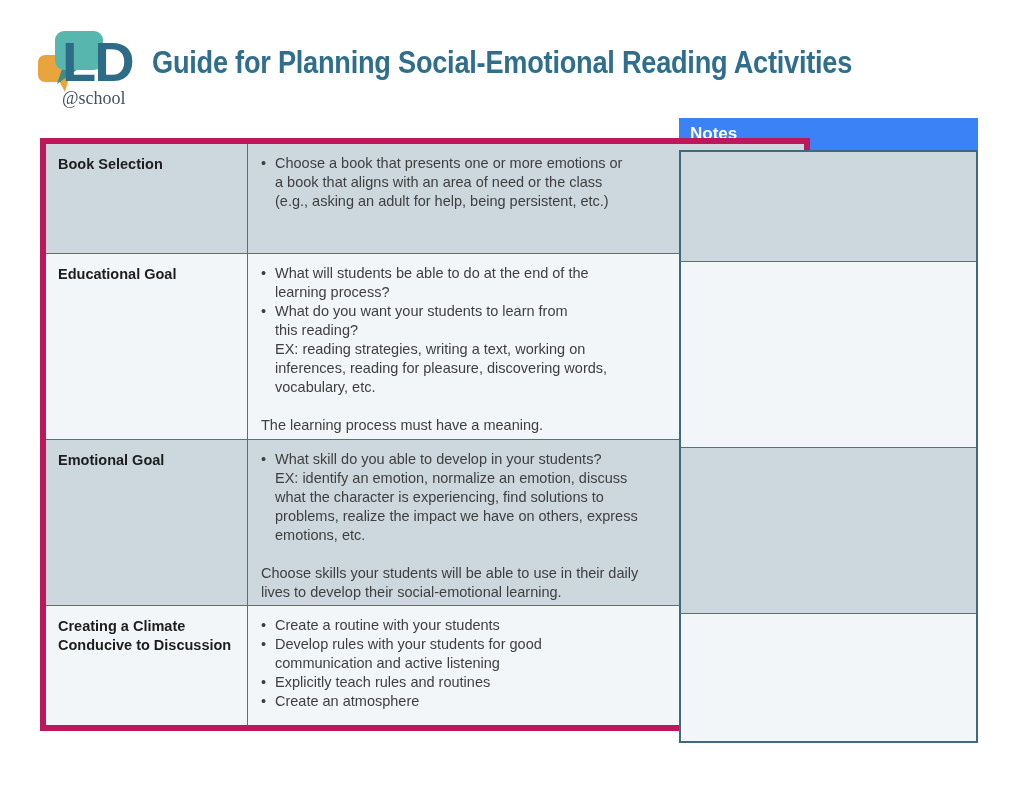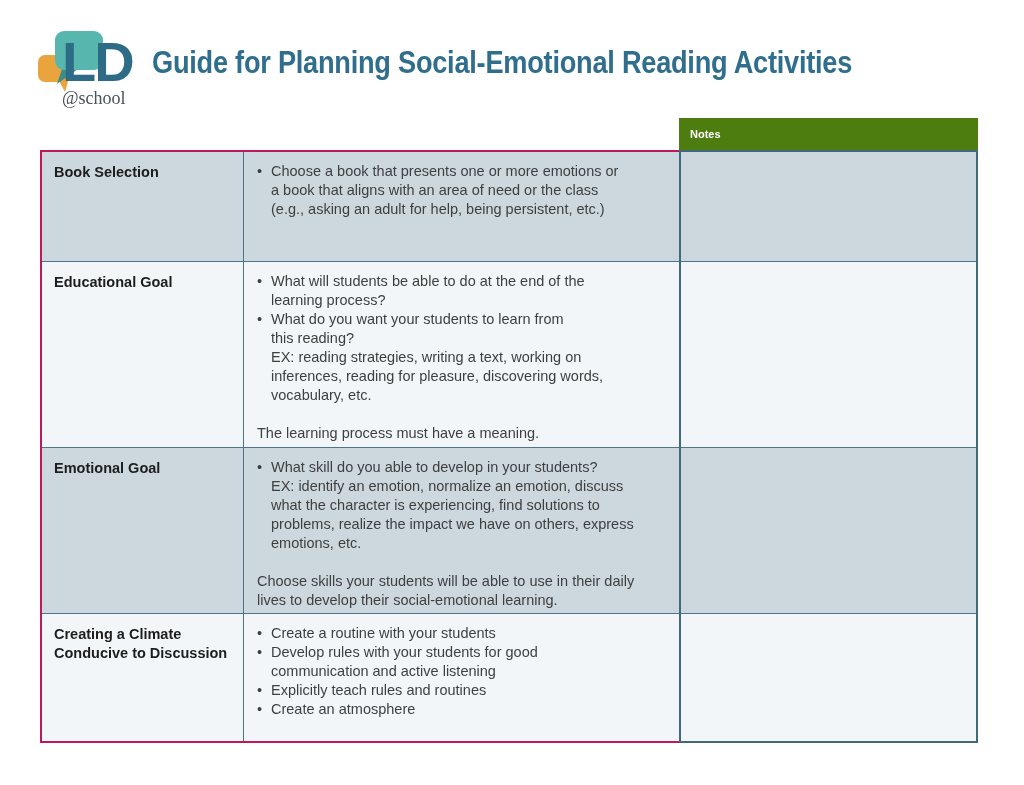--- a/index.html
+++ b/index.html
@@ -24,28 +24,28 @@
   
   .title {
     position:absolute; left:152px; top:44px; font-size:32px; font-weight:700;
     color:#2f6e8c; white-space:nowrap; transform:scaleX(0.85);
     transform-origin:left center; letter-spacing:-0.3px;
   }
 
   
   .notes-header {
     position:absolute; left:679px; top:118px; width:299px; height:32px;
-    background:#4d7c0f; color:#ffffff; display:flex; align-items:center;
-    padding-left:11px; font-size:11px; font-weight:700;
+    background:#3b82f6; color:#ffffff; display:flex; align-items:center;
+    padding-left:11px; font-size:17px; font-weight:700;
   }
 
   
   .main-table {
-    position:absolute; left:40px; top:150px; width:770px; height:593px;
-    border:2px solid #be185d; display:grid;
+    position:absolute; left:40px; top:138px; width:770px; height:593px;
+    border:6px solid #be185d; display:grid;
     grid-template-columns:202px 1fr;
     grid-template-rows:110px 186px 166px 1fr;
   }
   .notes-table {
     position:absolute; left:679px; top:150px; width:299px; height:593px;
     border:2px solid #40697e; display:grid; grid-template-columns:1fr;
     grid-template-rows:110px 186px 166px 1fr;
   }
   .r-odd  { background:#ccd8de; }
   .r-even { background:#f2f6f8; }

